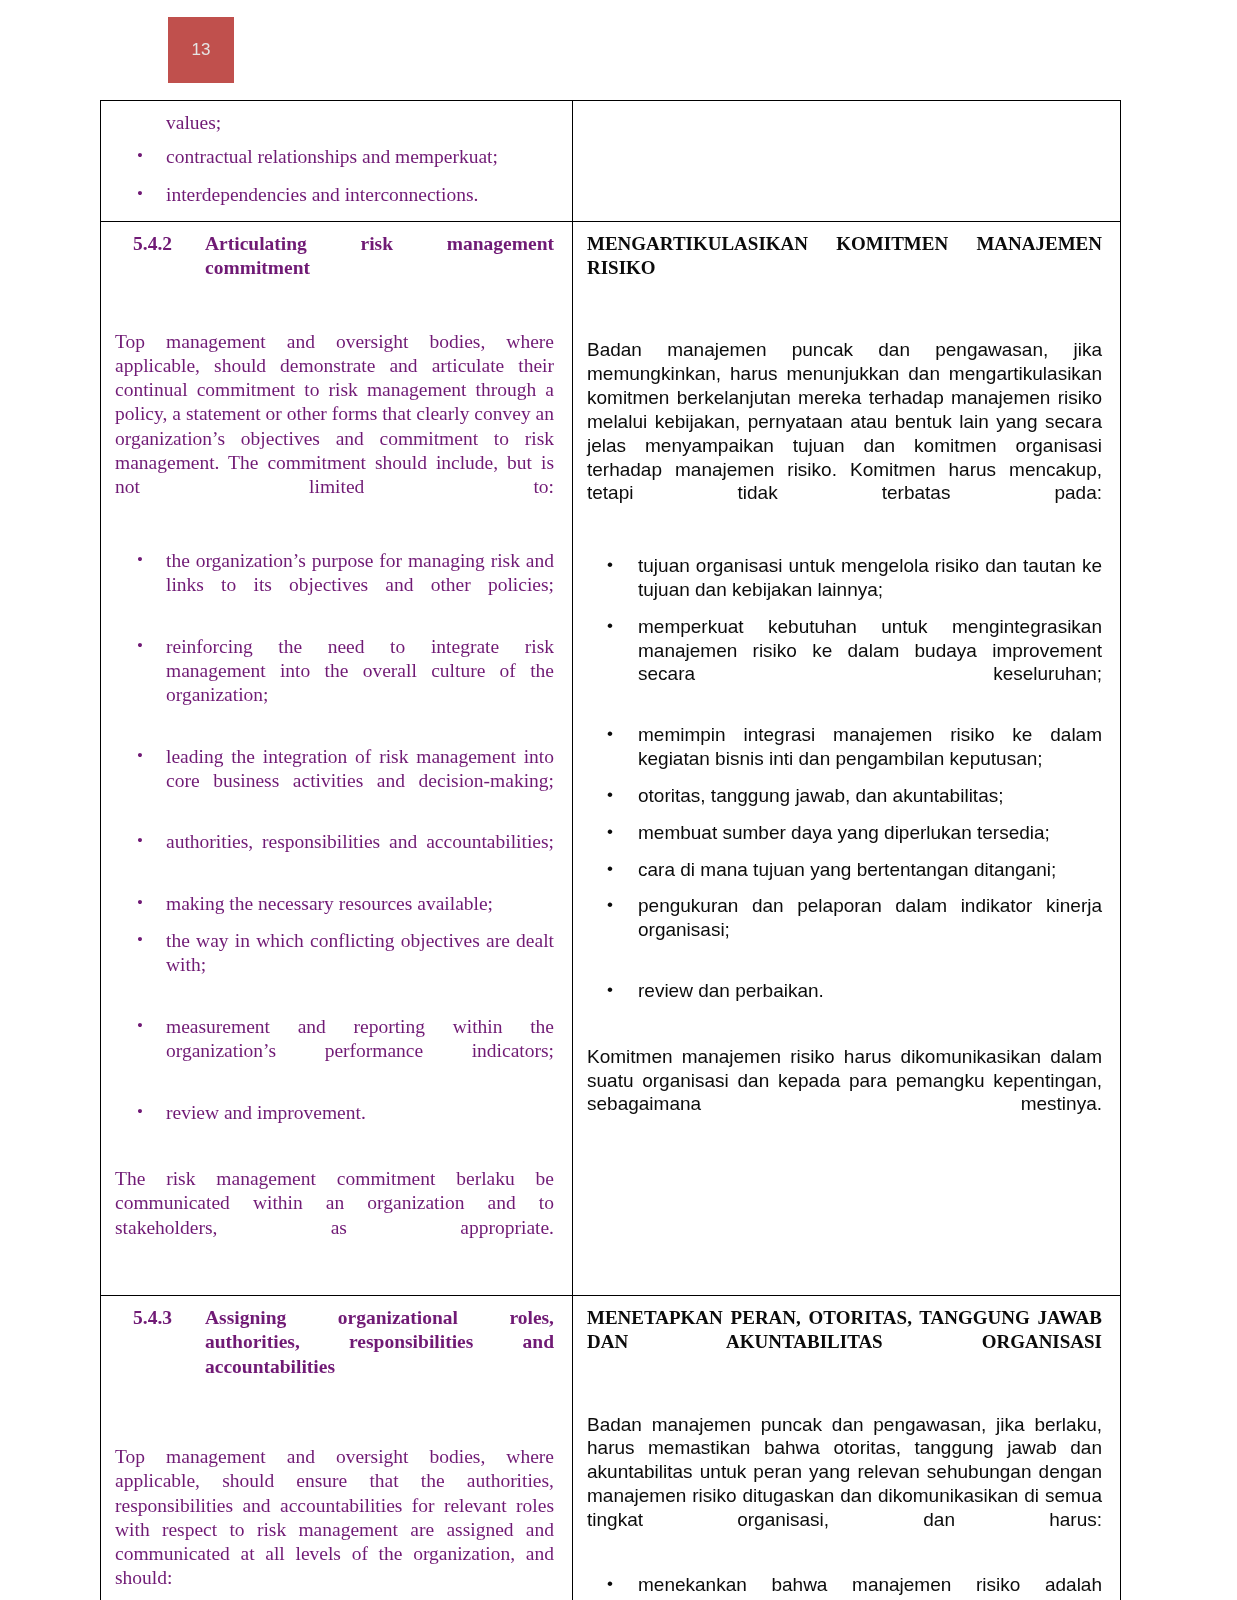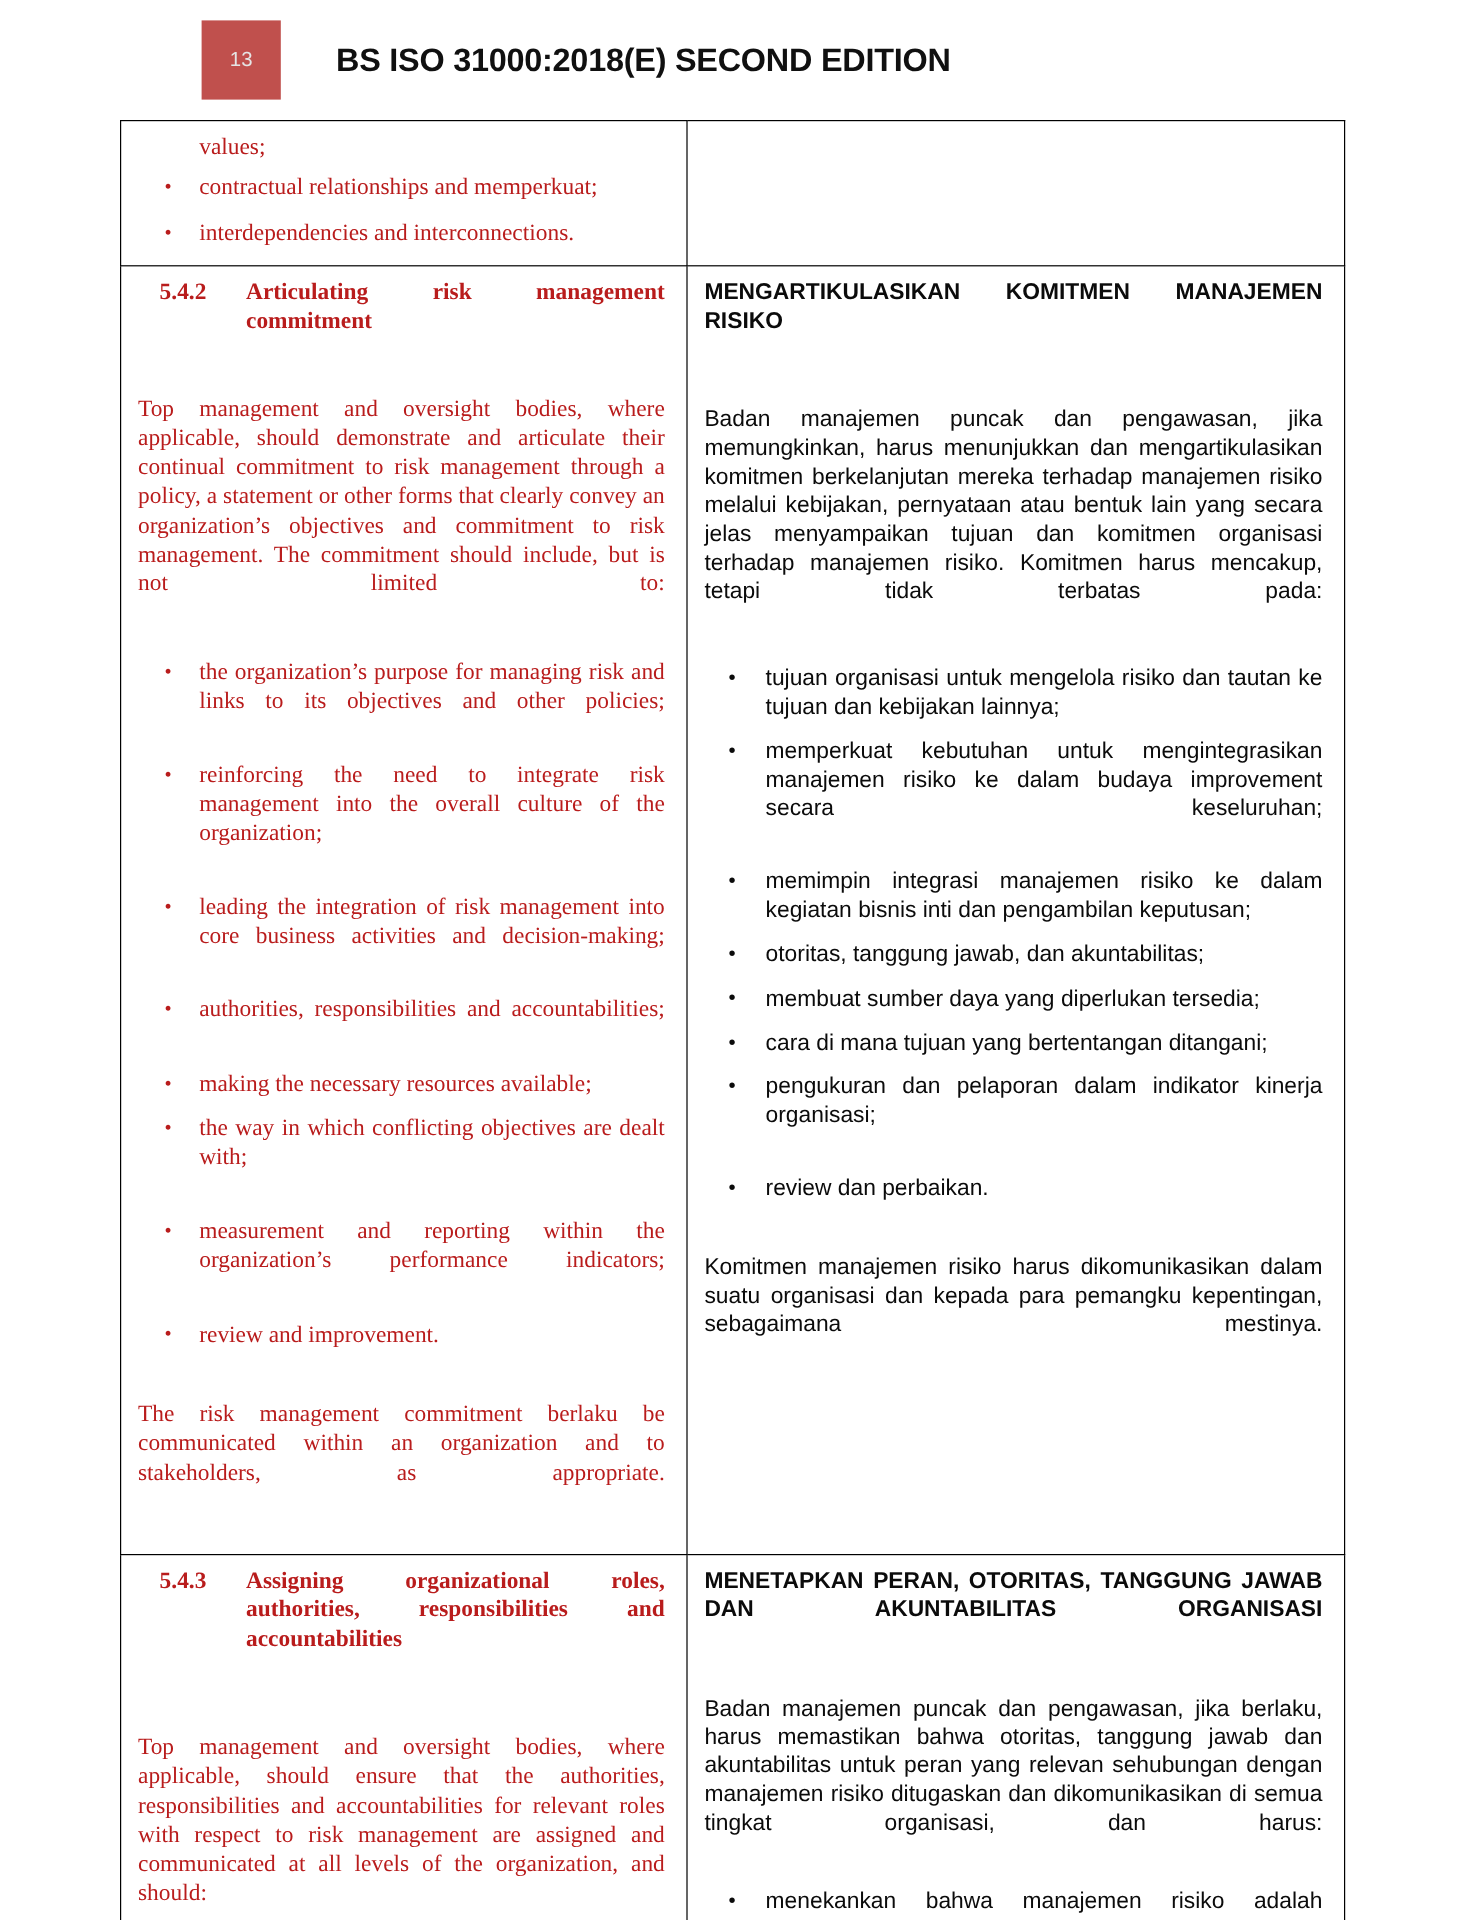--- a/index.html
+++ b/index.html
@@ -62,21 +62,21 @@
 
   .cell-inner {
     padding: 10px 18px 14px 14px;
   }
 
   
   .en {
     font-family: "Liberation Serif", serif;
     font-size: 19.5px;
     line-height: 1.245;
-    color: #b91c1c;
+    color: #701a75;
     text-align: justify;
     text-justify: inter-word;
   }
   
   .id {
     font-family: "Liberation Sans", sans-serif;
     font-size: 19px;
     line-height: 1.255;
     color: #0b0b0b;
     text-align: justify;
@@ -104,20 +104,21 @@
   .heading-text::after {
     content: "";
     display: inline-block;
     width: 100%;
   }
 
   .id-heading {
     font-weight: bold;
     text-align: justify;
     text-justify: inter-word;
+    font-family: Liberation Serif, serif;
   }
   .id-heading::after {
     content: "";
     display: inline-block;
     width: 100%;
   }
 
   p.para {
     margin: 0 0 0 0;
   }
@@ -165,21 +166,20 @@
     padding-left: 51px;
   }
 </style>
 </head>
 <body>
 
 <div class="page-header">
   <div class="page-badge">
     <span>13</span>
   </div>
-  <div class="page-title">BS ISO 31000:2018(E) SECOND EDITION</div>
 </div>
 
 <table class="doc-table">
 
   <tbody>
       <tr>
     <td class="col-en">
       <div class="cell-inner en">
         <div class="hang-cont">values;</div>
         <div class="gap-sm"></div>

